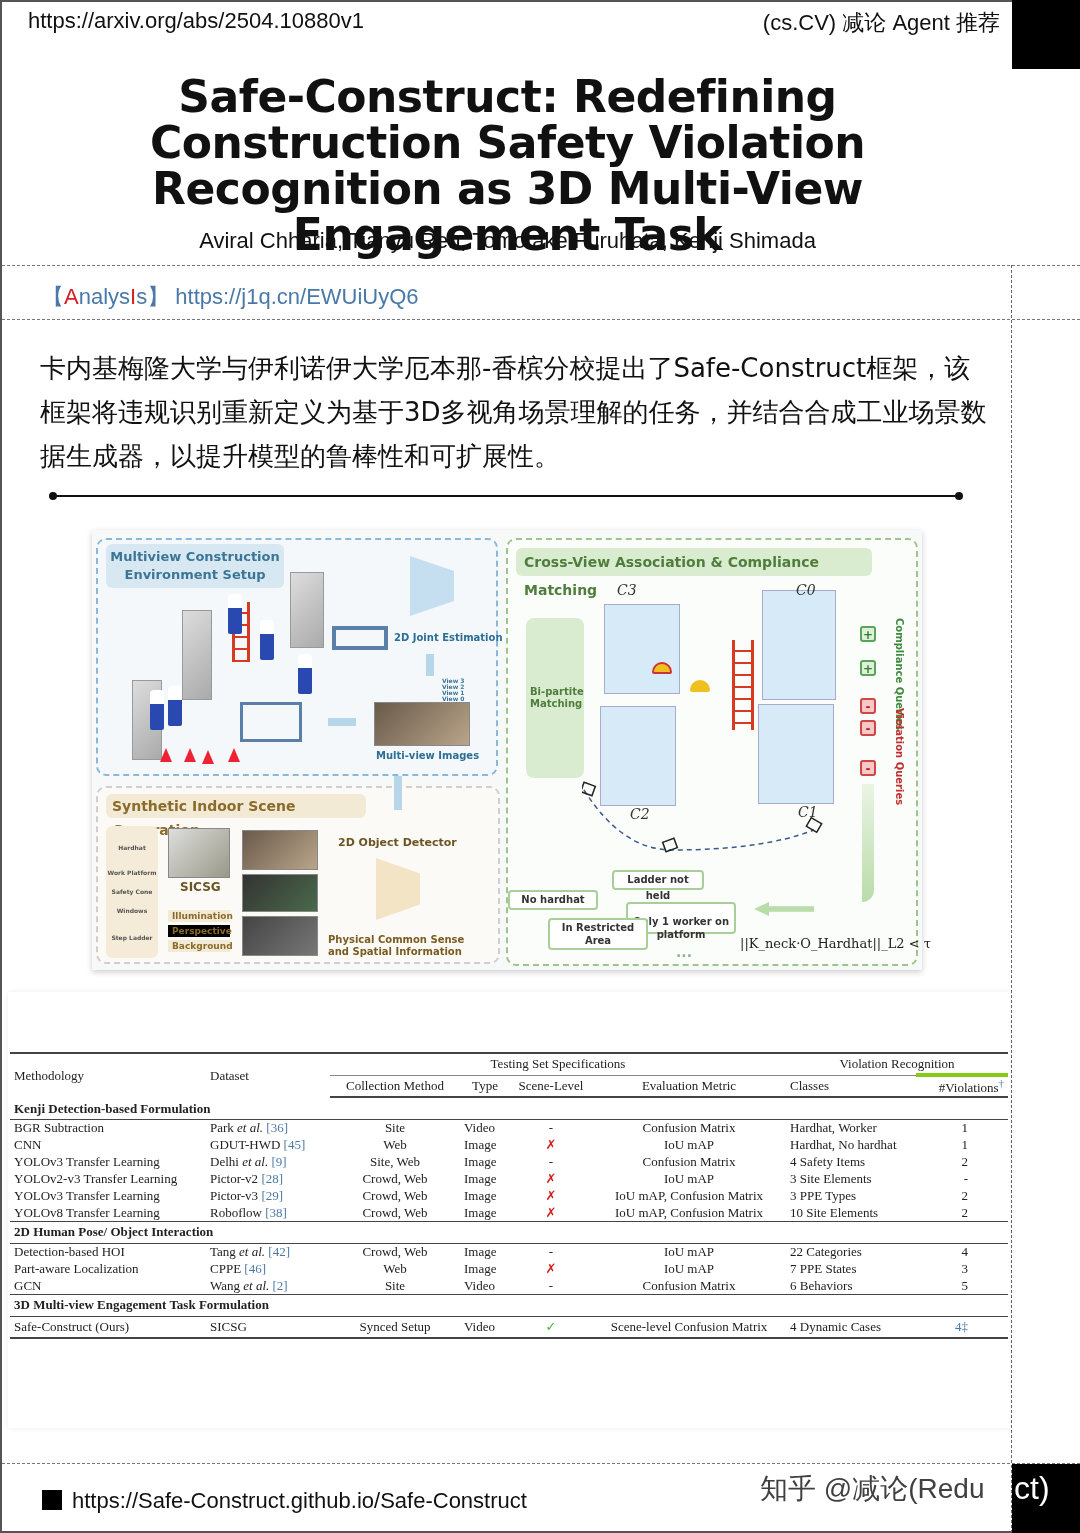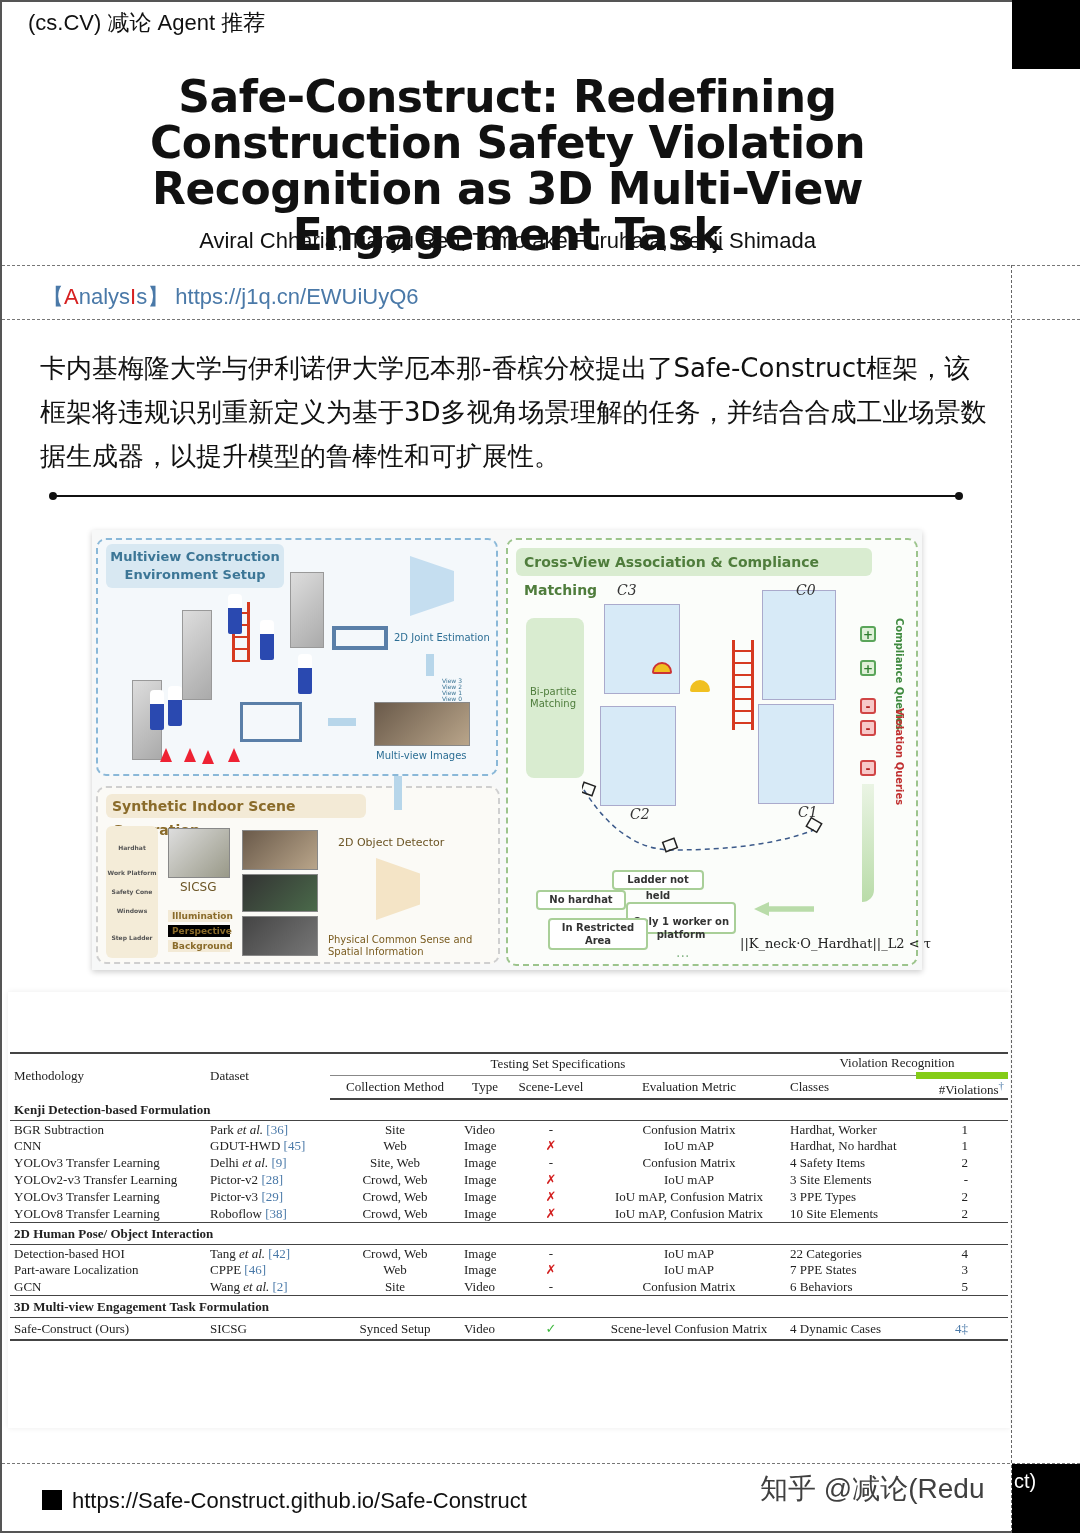--- a/index.html
+++ b/index.html
@@ -22,21 +22,21 @@
   
   .figure { position: absolute; left: 92px; top: 530px; width: 830px; height: 440px; background: #f7f8f8; box-shadow: 0 2px 6px rgba(0,0,0,0.2); font-family: "DejaVu Sans", sans-serif; }
   .panel { position: absolute; border: 2px dashed; border-radius: 10px; }
   .p-blue { left: 4px; top: 8px; width: 402px; height: 238px; border-color: #8ab8d8; background: #f4f8fb; }
   .p-orange { left: 4px; top: 256px; width: 404px; height: 178px; border-color: #cfcfcf; background: #fbfaf6; }
   .p-green { left: 414px; top: 8px; width: 412px; height: 428px; border-color: #9cc48c; background: #fbfdfa; }
   .tag { position: absolute; border-radius: 6px; font-weight: bold; }
   .tag-blue { left: 14px; top: 14px; width: 178px; height: 44px; background: #d8e8f2; color: #3c7696; font-size: 13px; text-align: center; line-height: 18px; padding-top: 4px; }
   .tag-orange { left: 14px; top: 264px; width: 260px; height: 24px; background: #f3ead6; color: #8a6b2a; font-size: 14px; line-height: 24px; padding-left: 6px; }
   .tag-green { left: 424px; top: 18px; width: 356px; height: 28px; background: #d9ecd0; color: #4f7d3c; font-size: 14px; line-height: 28px; padding-left: 8px; }
-  .ftxt { position: absolute; font-size: 10px; font-weight: normal; white-space: nowrap; }
+  .ftxt { position: absolute; font-size: 10px; font-weight: bold; white-space: nowrap; }
   .wall { position: absolute; background: linear-gradient(135deg,#ddd,#aaa); border: 1px solid #999; }
   .worker { position: absolute; width: 14px; height: 40px; background: linear-gradient(#fff 0 35%, #2a49b0 35%); border-radius: 4px 4px 2px 2px; }
   .ladder { position: absolute; width: 18px; height: 60px; border-left: 3px solid #d63a20; border-right: 3px solid #d63a20; background: repeating-linear-gradient(#0000 0 10px, #d63a20 10px 12px); }
   .cone { position: absolute; width: 0; height: 0; border-left: 6px solid transparent; border-right: 6px solid transparent; border-bottom: 14px solid #e23; }
   .net-blue { position: absolute; width: 44px; height: 60px; background: #c5def0; clip-path: polygon(0 0, 100% 25%, 100% 75%, 0 100%); }
   .net-orange { position: absolute; width: 44px; height: 62px; background: #f4e4c6; clip-path: polygon(0 0, 100% 25%, 100% 75%, 0 100%); }
   .arrow-blue { position: absolute; background: #b7d6ea; }
   .thumb { position: absolute; background: linear-gradient(135deg,#6a5a4a,#b9a58a); border: 1px solid #888; }
   .view-plane { position: absolute; background: rgba(200,225,245,0.7); border: 1px solid #aac; }
   .bubble { position: absolute; border: 2px solid #a9cf98; background: #fff; border-radius: 4px; font-size: 10px; font-weight: bold; text-align: center; color: #333; }
@@ -55,31 +55,32 @@
   .sect td { font-weight: bold; height: 22px; border-bottom: 1px solid #444; }
   .sect-top td { border-top: 1px solid #444; }
   .c { text-align: center; }
   .ref { color: #4a79a8; }
   .x { color: #d32020; }
   .ok { color: #3cb83c; }
   .last td { border-bottom: 2px solid #444; height: 22px; }
   .footer-sq { position: absolute; left: 42px; top: 1490px; width: 20px; height: 20px; background: #000; }
   .footer-url { position: absolute; left: 72px; top: 1488px; font-size: 22px; }
   .watermark { position: absolute; left: 760px; top: 1470px; font-size: 28px; color: #404040; white-space: nowrap; }
-  .wm-ct { position: absolute; left: 1014px; top: 1470px; font-size: 20px; color: #fff; text-align: center; }
+  .wm-ct { position: absolute; left: 1014px; top: 1470px; font-size: 32px; color: #fff; text-align: center; }
 </style>
 </head>
 <body>
 
 <div class="frame"></div>
 <div class="black-tab-top"></div>
 <div class="black-tab-bottom"></div>
 <div class="vline-right"></div>
 
 <div class="header-row">
+  <span>https://arxiv.org/abs/2504.10880v1</span>
   <span>(cs.CV) 减论 Agent 推荐</span>
 </div>
 
 <div class="title">Safe-Construct: Redefining Construction Safety Violation Recognition as 3D Multi-View Engagement Task</div>
 <div class="authors">Aviral Chharia, Tianyu Ren, Tomotake Furuhata, Kenji Shimada</div>
 
 <div class="dash-h" style="top:265px"></div>
 <div class="meta-row">
   <span>
     <span class="link-blue">【</span><span class="red">A</span><span class="link-blue">naly</span><span class="link-blue">s</span><span class="red">I</span><span class="link-blue">s</span><span class="link-blue">】</span>
@@ -176,21 +177,21 @@
   </svg>
   <div class="q q-plus" style="left:768px;top:96px;">+</div>
   <div class="q q-plus" style="left:768px;top:130px;">+</div>
   <div class="vert" style="left:802px;top:88px;color:#3f8a3f;">Compliance Queries</div>
   <div class="q q-minus" style="left:768px;top:168px;">-</div>
   <div class="q q-minus" style="left:768px;top:190px;">-</div>
   <div class="q q-minus" style="left:768px;top:230px;">-</div>
   <div class="vert" style="left:802px;top:178px;color:#c03030;">Violation Queries</div>
 
   <div class="bubble" style="left:520px;top:340px;width:92px;height:20px;line-height:16px;">Ladder not held</div>
-  <div class="bubble" style="left:444px;top:360px;width:90px;height:20px;line-height:16px;">No hardhat</div>
+  <div class="bubble" style="left:416px;top:360px;width:90px;height:20px;line-height:16px;">No hardhat</div>
   <div class="bubble" style="left:534px;top:372px;width:110px;height:32px;line-height:13px;padding-top:11px;">Only 1 worker on platform</div>
   <div class="bubble" style="left:456px;top:388px;width:100px;height:32px;line-height:13px;padding-top:1px;">In Restricted Area</div>
   <div class="ftxt" style="left:584px;top:414px;color:#8ab88a;font-size:14px;">...</div>
   <div style="position:absolute;left:662px;top:372px;width:60px;height:14px;background:#b9dca9;clip-path:polygon(0 50%,25% 0,25% 30%,100% 30%,100% 70%,25% 70%,25% 100%);"></div>
   <div style="position:absolute;left:770px;top:254px;width:12px;height:118px;background:linear-gradient(#eaf4e4,#b9dca9);border-radius:0 0 12px 0;"></div>
   <div class="ftxt" style="left:648px;top:406px;font-family:'DejaVu Serif',serif;font-weight:normal;font-size:13px;color:#222;">||K_neck·O_Hardhat||_L2 &lt; τ</div>
 </div>
 
 <div class="tbl-wrap">
   <table>
@@ -210,21 +211,21 @@
       <td rowspan="2">Dataset</td>
       <td colspan="4" class="c"><span>Testing Set Specifications</span></td>
       <td colspan="2" class="c"><span>Violation Recognition</span></td>
     </tr>
     <tr class="hdr2">
       <td class="c" style="border-top:1px solid #888">Collection Method</td>
       <td class="c" style="border-top:1px solid #888">Type</td>
       <td class="c" style="border-top:1px solid #888">Scene-Level</td>
       <td class="c" style="border-top:1px solid #888">Evaluation Metric</td>
       <td style="border-top:1px solid #888">Classes</td>
-      <td style="border-top:7px solid #84cc16;text-align:right"><span>#Violations</span><sup class="ref">†</sup></td>
+      <td style="border-top:4px solid #84cc16;text-align:right"><span>#Violations</span><sup class="ref">†</sup></td>
     </tr>
 
     <tr class="sect">
           <td colspan="8">Kenji Detection-based Formulation</td>
         </tr>
     </tbody>
       <tbody id="s0">
         <tr>
           <td>BGR Subtraction</td>
           <td><span>Park</span> <i>et al.</i> <span class="ref">[36]</span></td>

